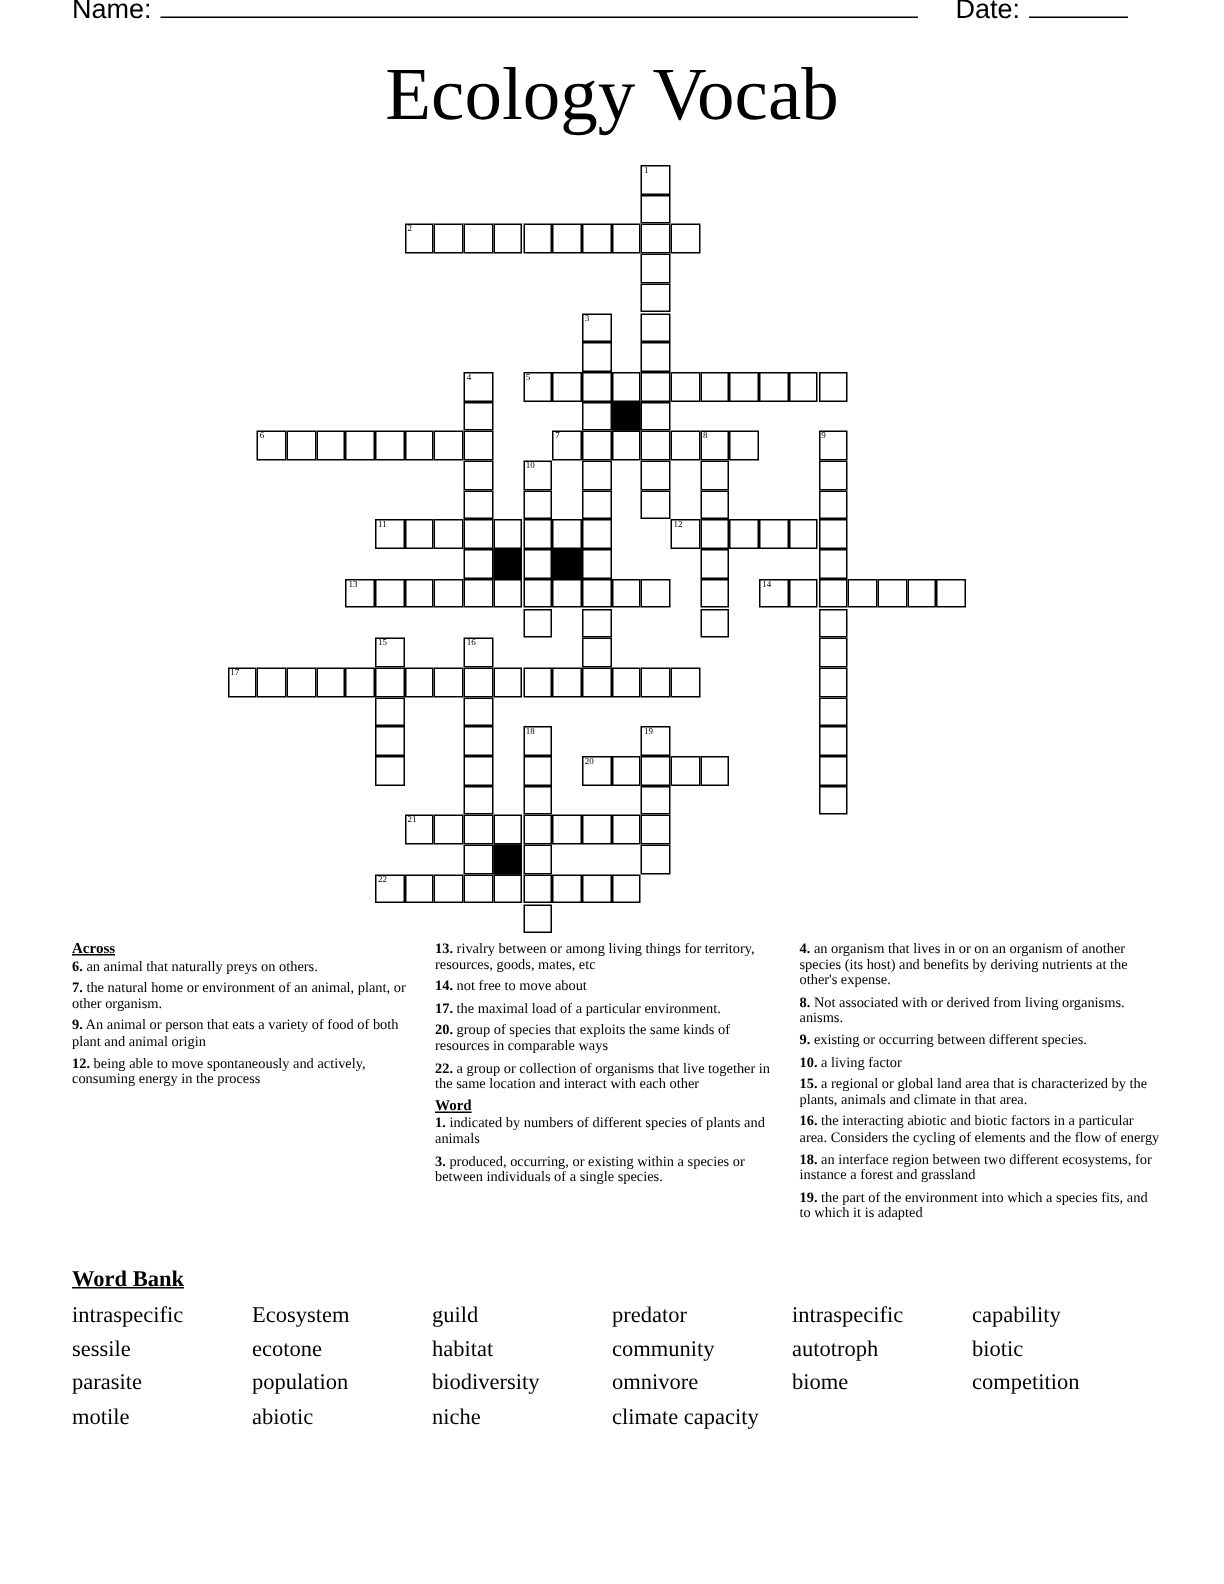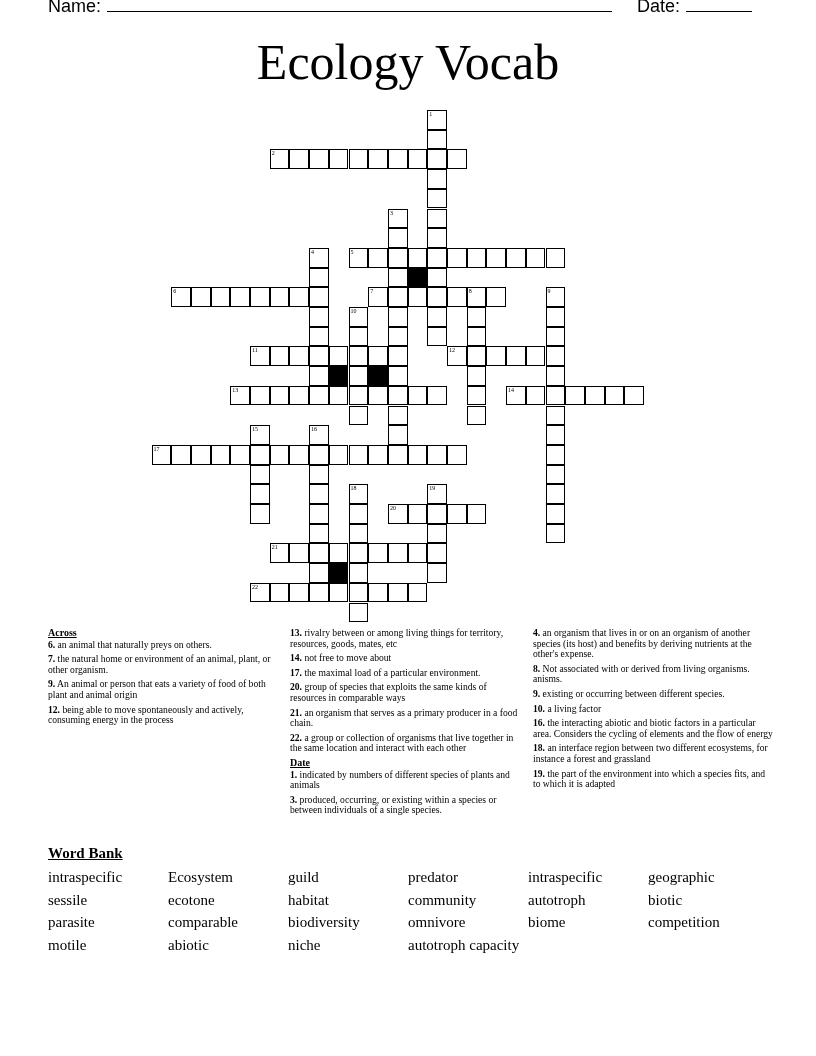--- a/index.html
+++ b/index.html
@@ -258,58 +258,58 @@
       <div class="clue"><b>9.</b> An animal or person that eats a variety of food of both plant and animal origin</div>
       <div class="clue"><b>12.</b> being able to move spontaneously and actively, consuming energy in the process</div>
     </div>
 </div>
 <div class="clues col2">
   <div id="c2">
       <div class="clue"><b>13.</b> rivalry between or among living things for territory, resources, goods, mates, etc</div>
       <div class="clue"><b>14.</b> not free to move about</div>
       <div class="clue"><b>17.</b> the maximal load of a particular environment.</div>
       <div class="clue"><b>20.</b> group of species that exploits the same kinds of resources in comparable ways</div>
-      <div class="clue"><b>21.</b> an organism that serves as a primary producer in a food chain.</div>
       <div class="clue"><b>22.</b> a group or collection of organisms that live together in the same location and interact with each other</div>
     </div>
-  <div class="sec">Date</div>
+  <div class="sec">Word</div>
   <div id="c2b">
       <div class="clue"><b>1.</b> indicated by numbers of different species of plants and animals</div>
       <div class="clue"><b>3.</b> produced, occurring, or existing within a species or between individuals of a single species.</div>
     </div>
 </div>
 <div class="clues col3">
   <div id="c3">
       <div class="clue"><b>4.</b> an organism that lives in or on an organism of another species (its host) and benefits by deriving nutrients at the other's expense.</div>
       <div class="clue"><b>8.</b> Not associated with or derived from living organisms. anisms.</div>
       <div class="clue"><b>9.</b> existing or occurring between different species.</div>
       <div class="clue"><b>10.</b> a living factor</div>
+      <div class="clue"><b>15.</b> a regional or global land area that is characterized by the plants, animals and climate in that area.</div>
       <div class="clue"><b>16.</b> the interacting abiotic and biotic factors in a particular area. Considers the cycling of elements and the flow of energy</div>
       <div class="clue"><b>18.</b> an interface region between two different ecosystems, for instance a forest and grassland</div>
       <div class="clue"><b>19.</b> the part of the environment into which a species fits, and to which it is adapted</div>
     </div>
 </div>
 
 <div class="wb-title">Word Bank</div>
 <div class="wb" id="wb">
     <div>intraspecific</div>
     <div>Ecosystem</div>
     <div>guild</div>
     <div>predator</div>
     <div>intraspecific</div>
-    <div>geographic</div>
+    <div>capability</div>
     <div>sessile</div>
     <div>ecotone</div>
     <div>habitat</div>
     <div>community</div>
     <div>autotroph</div>
     <div>biotic</div>
     <div>parasite</div>
-    <div>comparable</div>
+    <div>population</div>
     <div>biodiversity</div>
     <div>omnivore</div>
     <div>biome</div>
     <div>competition</div>
     <div>motile</div>
     <div>abiotic</div>
     <div>niche</div>
-    <div>autotroph capacity</div>
+    <div>climate capacity</div>
   </div>
 
 </body></html>

